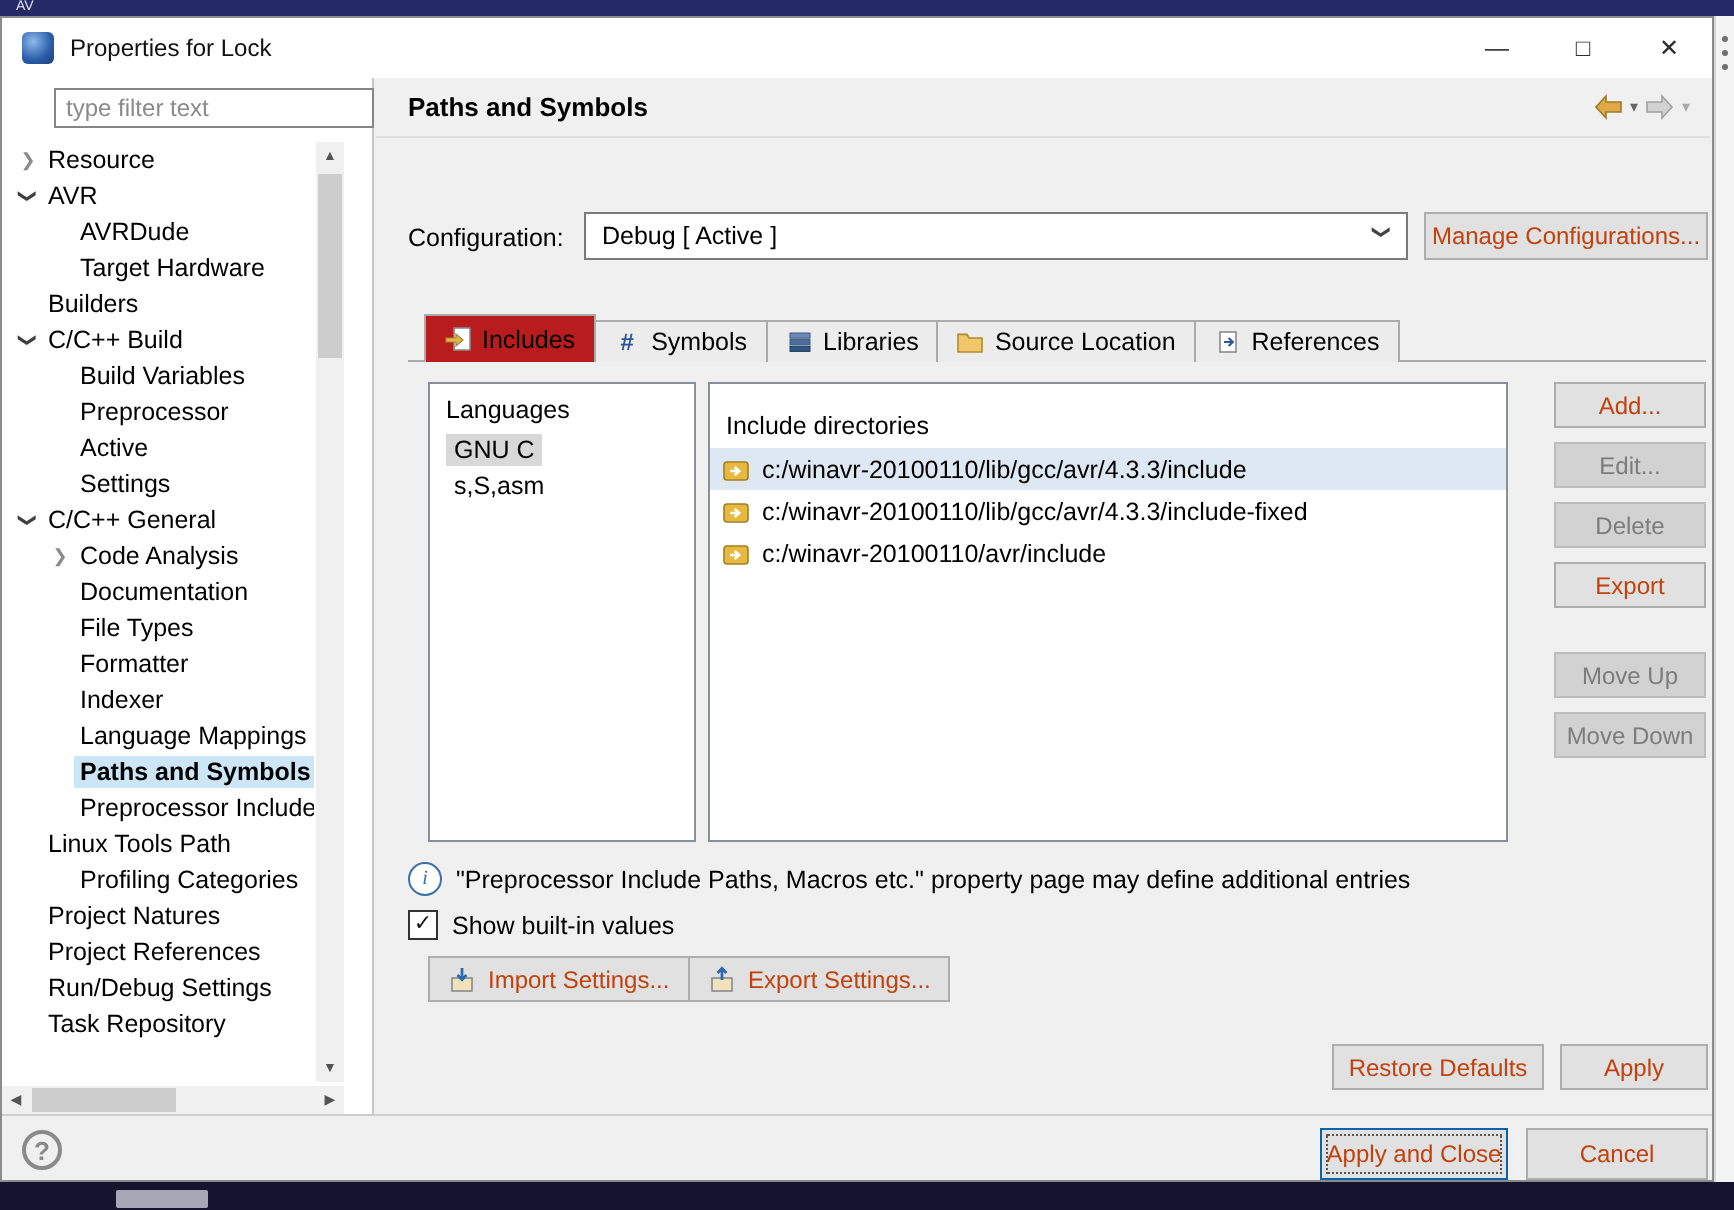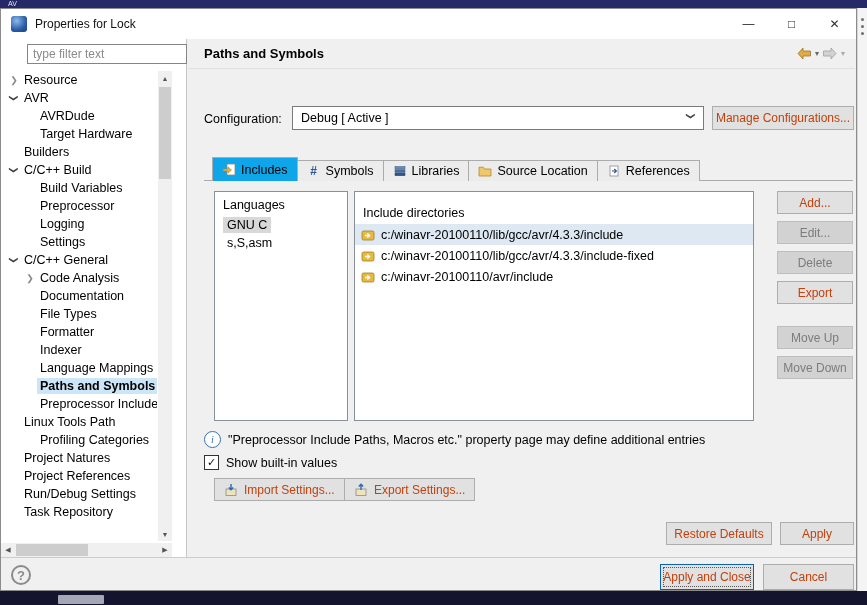--- a/index.html
+++ b/index.html
@@ -56,21 +56,21 @@
   button{font-family:"Liberation Sans",sans-serif;}
   .btn{background:#e1e1e1;border:1px solid #adadad;font-size:12px;color:#c2410c;display:flex;align-items:center;
        justify-content:center;box-sizing:border-box;padding:0;}
   .btn:disabled{background:#d2d2d2;border-color:#bdbdbd;color:#7c7c7c;}
   .manage-btn{position:absolute;left:524px;top:67px;width:142px;height:24px;}
   
   .tabbar{position:absolute;left:24px;top:118px;height:24px;display:flex;align-items:flex-end;z-index:3;}
   .tab{height:21px;display:inline-flex;align-items:center;gap:5px;padding:0 9px;background:#ececec;
        border:1px solid #ababab;border-bottom:none;border-left:none;font-size:12.5px;box-sizing:border-box;}
   .tab:first-child{border-left:1px solid #ababab;}
-  .tab.sel{height:24px;background:#0ea5e9;border-left:1px solid #ababab;}
+  .tab.sel{height:24px;background:#b91c1c;border-left:1px solid #ababab;}
   .ticon{display:inline-flex;width:14px;height:14px;align-items:center;justify-content:center;}
   .tabline{position:absolute;left:16px;top:141px;width:649px;border-top:1px solid #ababab;z-index:1;}
   
   .lang-box{position:absolute;left:26px;top:152px;width:134px;height:230px;background:#fff;border:1px solid #8a9099;box-sizing:border-box;padding-top:4px;}
   .box-header{padding:2px 8px 4px;font-size:12.5px;}
   .lang-line{padding:1px 0 1px 8px;}
   .lang-item{display:inline-block;font-size:12.5px;padding:1px 4px;}
   .lang-item.selected{background:#d8d8d8;}
   .inc-box{position:absolute;left:166px;top:152px;width:400px;height:230px;background:#fff;border:1px solid #8a9099;box-sizing:border-box;padding-top:12px;}
   .inc-row{height:21px;display:flex;align-items:center;gap:6px;padding:0 6px;font-size:12.5px;white-space:nowrap;overflow:hidden;}
@@ -159,21 +159,21 @@
           <div class="tree-row">
             <span class="chev hidden" style="margin-left: 22px;">❯</span>
             <span class="tree-label">Build Variables</span>
           </div>
           <div class="tree-row">
             <span class="chev hidden" style="margin-left: 22px;">❯</span>
             <span class="tree-label">Preprocessor</span>
           </div>
           <div class="tree-row">
             <span class="chev hidden" style="margin-left: 22px;">❯</span>
-            <span class="tree-label">Logging</span>
+            <span class="tree-label">Active</span>
           </div>
           <div class="tree-row">
             <span class="chev hidden" style="margin-left: 22px;">❯</span>
             <span class="tree-label">Settings</span>
           </div>
           <div class="tree-row">
             <span class="chev exp" style="margin-left: 6px;">❯</span>
             <span class="tree-label">C/C++ General</span>
           </div>
           <div class="tree-row">

